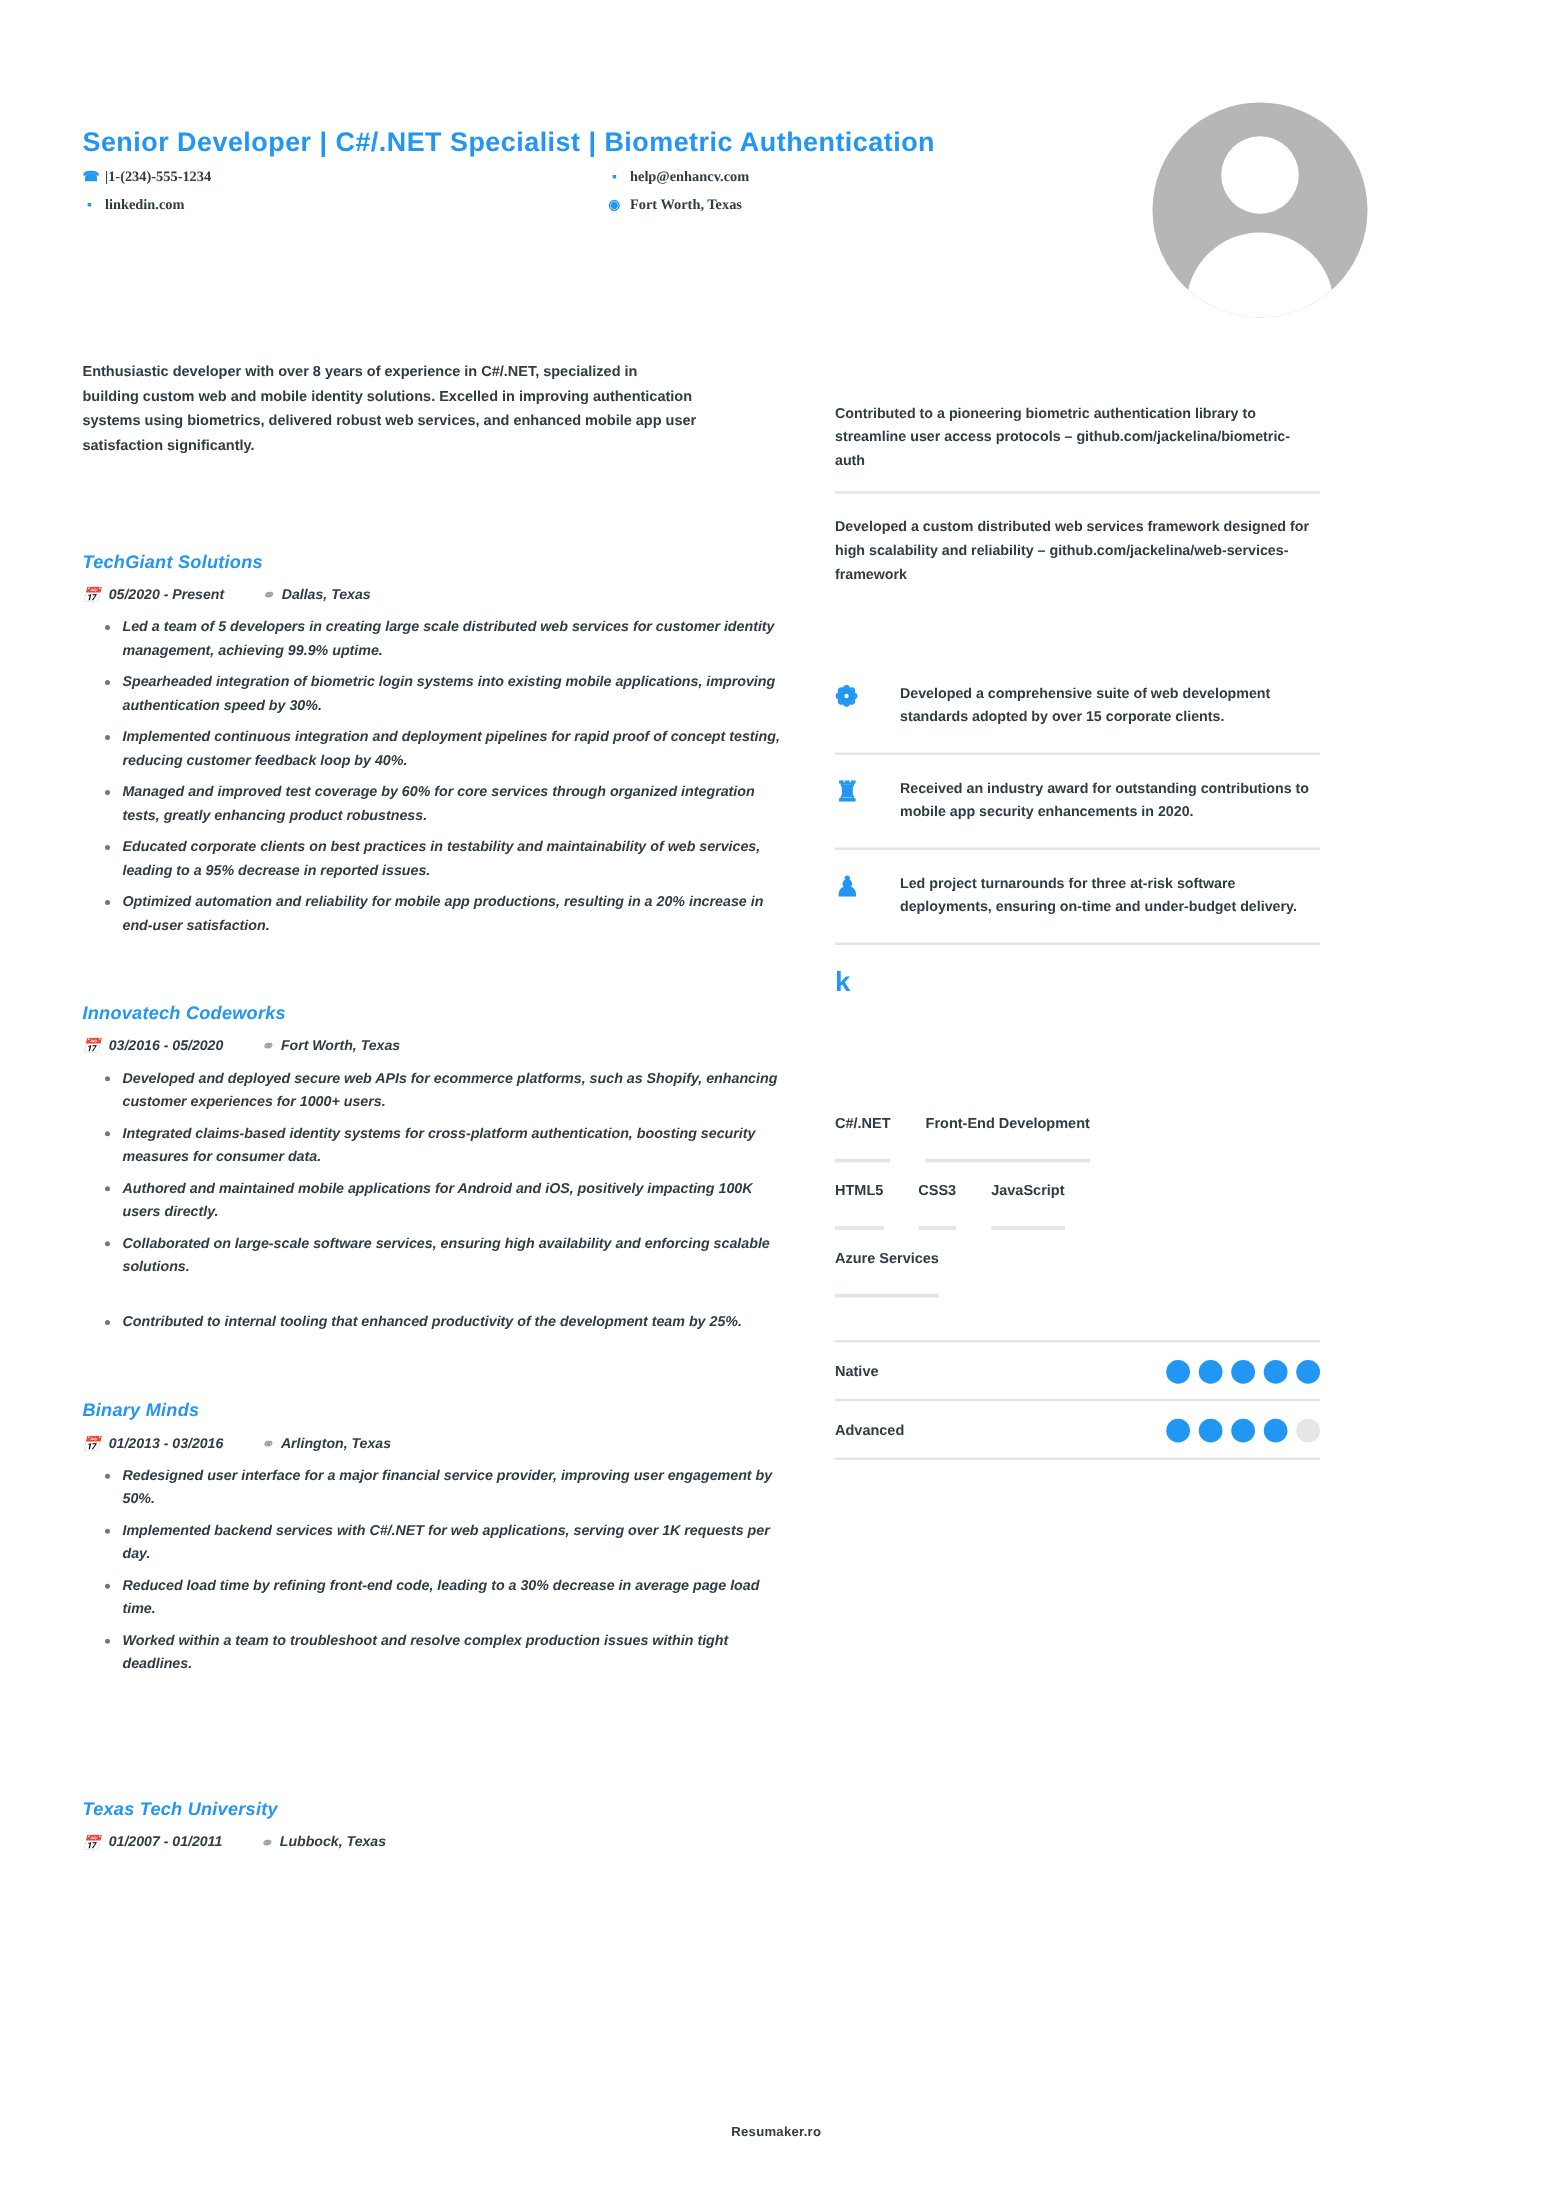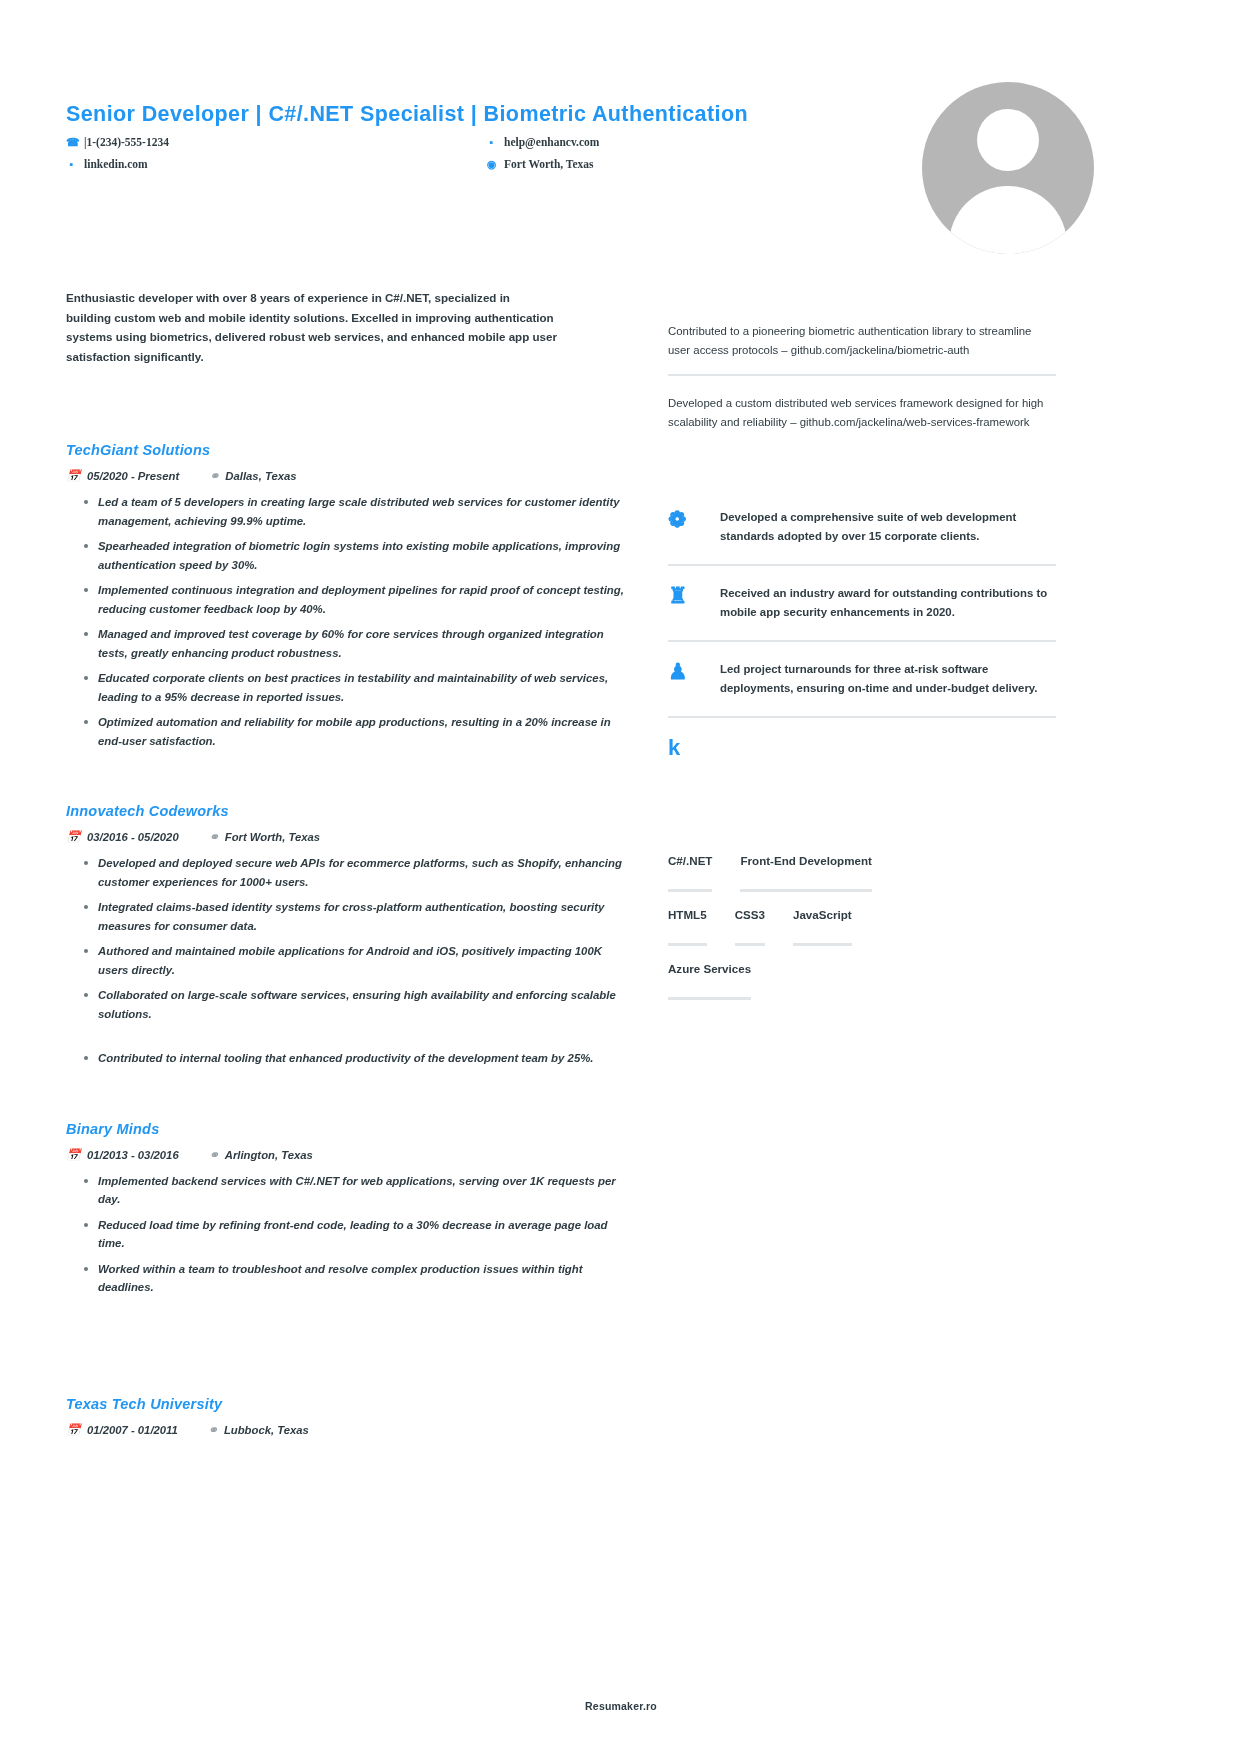--- a/index.html
+++ b/index.html
@@ -145,21 +145,21 @@
     position: absolute;
     left: 0; top: 7px;
     width: 4px; height: 4px;
     border-radius: 50%;
     background: #6b7880;
   }
 
   
   .rc-block {
     font-size: 11.4px;
-    font-weight: normal;
+    font-weight: bold;
     color: #2f3c43;
     line-height: 19px;
     padding-bottom: 14px;
   }
   .rc-rule { border-bottom: 2px solid #e2e5e7; }
 
   
   .ach {
     display: flex;
     align-items: flex-start;
@@ -330,20 +330,21 @@
         <div class="meta-item">
           <span class="m-icon">📅</span>
           <span>01/2013 - 03/2016</span>
         </div>
         <div class="meta-item">
           <span class="m-icon">⚭</span>
           <span>Arlington, Texas</span>
         </div>
       </div>
       <ul class="bullets">
+        <li>Redesigned user interface for a major financial service provider, improving user engagement by 50%.</li>
         <li>Implemented backend services with C#/.NET for web applications, serving over 1K requests per day.</li>
         <li>Reduced load time by refining front-end code, leading to a 30% decrease in average page load time.</li>
         <li>Worked within a team to troubleshoot and resolve complex production issues within tight deadlines.</li>
       </ul>
     </div>
 
     <div class="spacer-lg"></div>
     <div class="spacer-lg"></div>
 
     <div class="section">
@@ -400,18 +401,40 @@
       <div class="tag-row">
         <span class="tag">HTML5</span>
         <span class="tag">CSS3</span>
         <span class="tag">JavaScript</span>
       </div>
       <div class="tag-row">
         <span class="tag">Azure Services</span>
       </div>
     </div>
 
+    <div class="lang-list">
+      <div class="lang-row">
+        <span class="lang-name">Native</span>
+        <span class="dots">
+          <span class="dot on"></span>
+          <span class="dot on"></span>
+          <span class="dot on"></span>
+          <span class="dot on"></span>
+          <span class="dot on"></span>
+        </span>
+      </div>
+      <div class="lang-row">
+        <span class="lang-name">Advanced</span>
+        <span class="dots">
+          <span class="dot on"></span>
+          <span class="dot on"></span>
+          <span class="dot on"></span>
+          <span class="dot on"></span>
+          <span class="dot"></span>
+        </span>
+      </div>
+    </div>
 
   </div>
 
   <div class="footer">Resumaker.ro</div>
 
 </div>
 
 </body></html>

